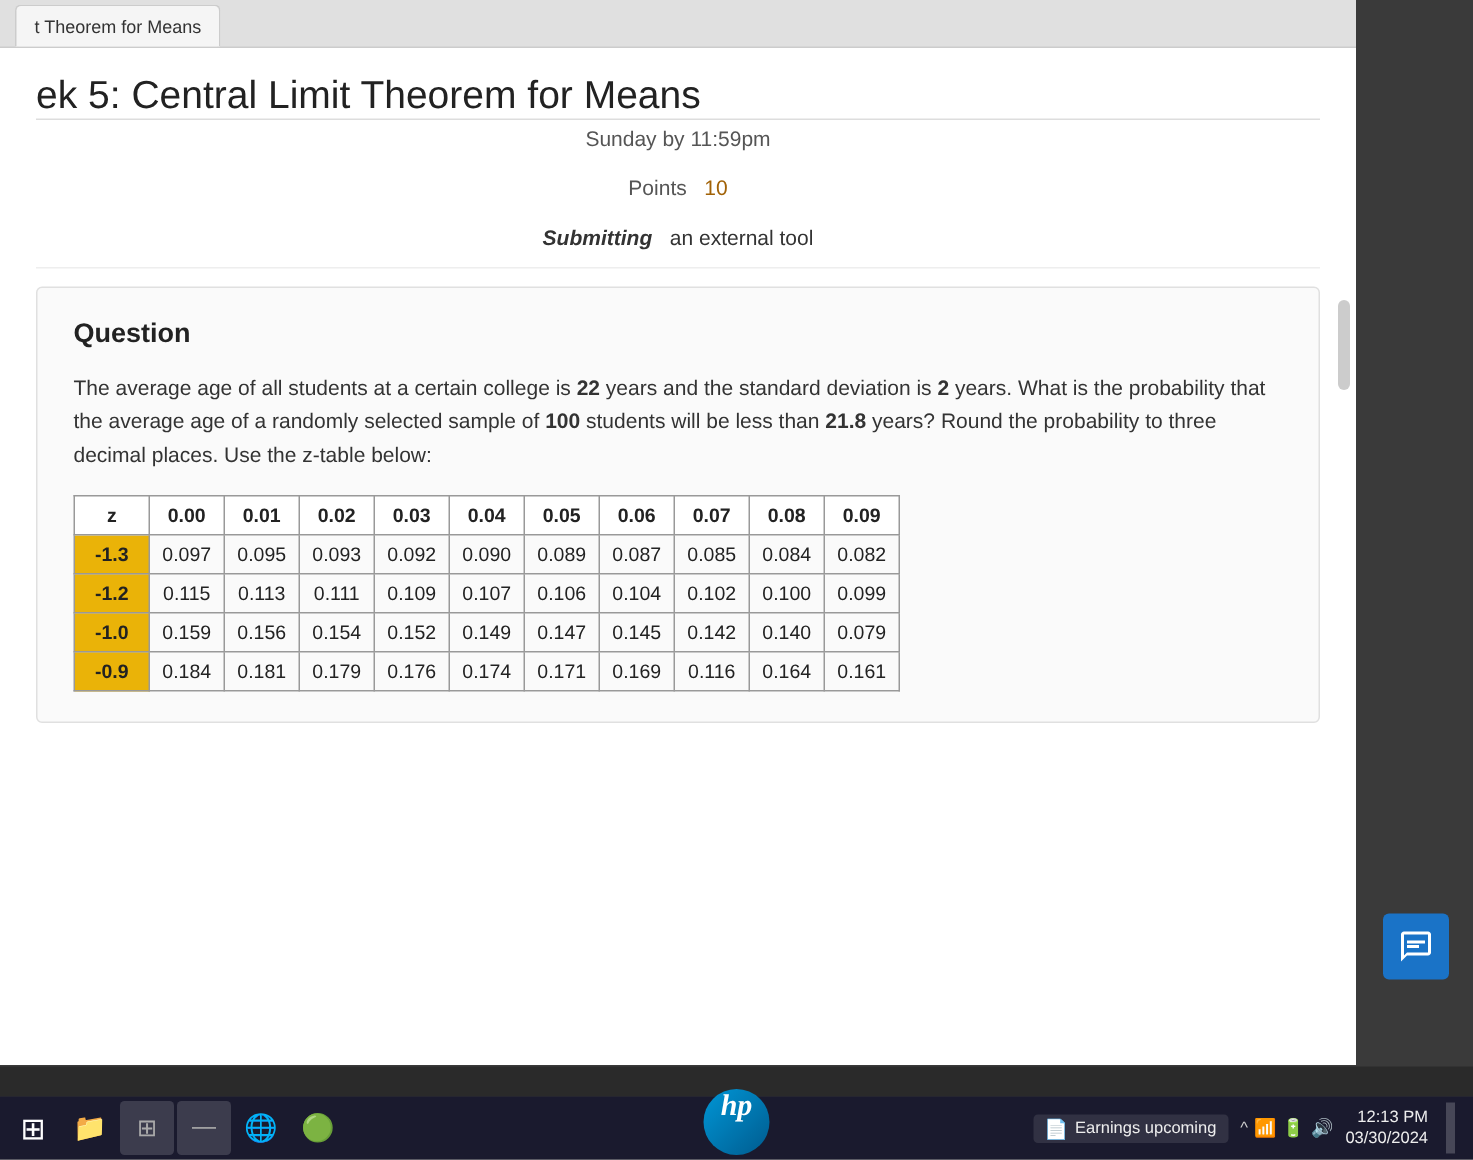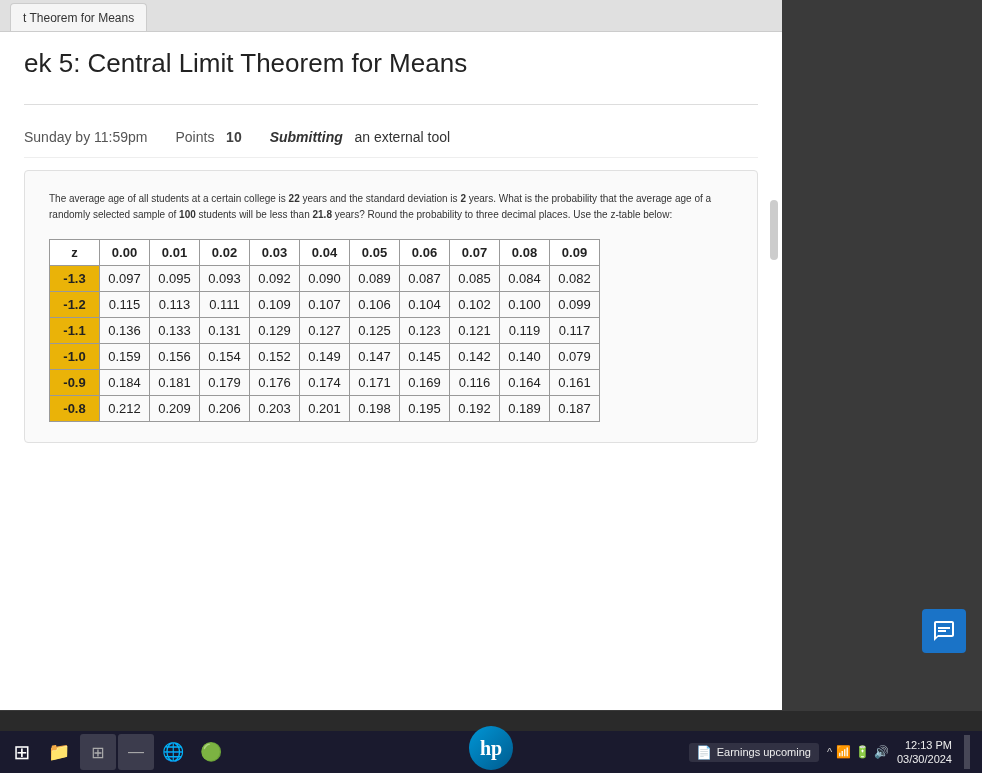--- a/index.html
+++ b/index.html
@@ -8,21 +8,21 @@
       background: #3a3a3a;
       width: 982px;
       height: 773px;
       overflow: hidden;
       position: relative;
     }
 
     
     .main-window {
       background: #f0f0f0;
-      width: 782px;
+      width: 904px;
       height: 710px;
       position: absolute;
       top: 0;
       left: 0;
     }
 
     
     .top-bar {
       background: #e0e0e0;
       height: 32px;
@@ -52,43 +52,44 @@
       padding: 16px 24px;
       height: calc(100% - 32px);
       overflow-y: auto;
     }
 
     
     .page-title {
       font-size: 26px;
       font-weight: normal;
       color: #222;
-      margin-bottom: 24px;
+      margin-bottom: 4px;
       border-bottom: 1px solid #ddd;
-      padding-bottom: 25px;
+      padding-bottom: 0;
     }
 
     
     .meta-row {
       display: flex;
       align-items: center;
-      gap: 28px;
+      gap: 17px;
       font-size: 14px;
       color: #333;
       padding-bottom: 12px;
       border-bottom: 1px solid #eee;
+      flex-direction: column;
     }
 
     .meta-label {
       color: #555;
     }
 
     .meta-value {
-      font-weight: bold;
-      color: #404040;
+      font-weight: normal;
+      color: #a16207;
     }
 
     .meta-submitting {
       color: #333;
     }
 
     .meta-submitting strong {
       font-weight: bold;
       font-style: italic;
     }
@@ -103,21 +104,21 @@
     }
 
     .question-label {
       font-size: 18px;
       font-weight: bold;
       color: #222;
       margin-bottom: 14px;
     }
 
     .question-text {
-      font-size: 10px;
+      font-size: 14px;
       color: #333;
       line-height: 1.6;
       margin-bottom: 16px;
     }
 
     .question-text strong {
       font-weight: bold;
     }
 
     
@@ -243,25 +244,26 @@
       justify-content: center;
       z-index: 10;
     }
 
     .hp-circle {
       width: 44px;
       height: 44px;
       background: linear-gradient(135deg, #0096d6 0%, #005b8e 100%);
       border-radius: 50%;
       display: flex;
-      align-items: center;
+      align-items: flex-start;
       justify-content: center;
       font-size: 20px;
       font-weight: bold;
       color: white;
+      font-style: italic;
       font-family: serif;
     }
 
     
     .laptop-bezel {
       position: absolute;
       bottom: 42px;
       left: 0;
       width: 982px;
       height: 20px;
@@ -303,20 +305,21 @@
         <span class="meta-value">10</span>
       </span>
       <span class="meta-submitting">
         <strong>Submitting</strong>
         &nbsp;
         <span>an external tool</span>
       </span>
     </div>
 
     <div class="question-section">
+      <div class="question-label">Question</div>
 
       <p class="question-text">
         <span>The average age of all students at a certain college is </span><strong>22</strong><span> years and the standard deviation is </span><strong>2</strong><span> years. What is the probability that the average age of a randomly selected sample of </span><strong>100</strong><span> students will be less than </span><strong>21.8</strong><span> years? Round the probability to three decimal places. Use the z-table below:</span>
       </p>
 
       <table class="z-table">
         <thead>
           <tr>
 
           <th>z</th>
@@ -354,33 +357,20 @@
               <td>0.111</td>
               <td>0.109</td>
               <td>0.107</td>
               <td>0.106</td>
               <td>0.104</td>
               <td>0.102</td>
               <td>0.100</td>
               <td>0.099</td>
             </tr>
             <tr>
-              <td>-1.1</td>
-              <td>0.136</td>
-              <td>0.133</td>
-              <td>0.131</td>
-              <td>0.129</td>
-              <td>0.127</td>
-              <td>0.125</td>
-              <td>0.123</td>
-              <td>0.121</td>
-              <td>0.119</td>
-              <td>0.117</td>
-            </tr>
-            <tr>
               <td>-1.0</td>
               <td>0.159</td>
               <td>0.156</td>
               <td>0.154</td>
               <td>0.152</td>
               <td>0.149</td>
               <td>0.147</td>
               <td>0.145</td>
               <td>0.142</td>
               <td>0.140</td>
@@ -392,33 +382,20 @@
               <td>0.181</td>
               <td>0.179</td>
               <td>0.176</td>
               <td>0.174</td>
               <td>0.171</td>
               <td>0.169</td>
               <td>0.116</td>
               <td>0.164</td>
               <td>0.161</td>
             </tr>
-            <tr>
-              <td>-0.8</td>
-              <td>0.212</td>
-              <td>0.209</td>
-              <td>0.206</td>
-              <td>0.203</td>
-              <td>0.201</td>
-              <td>0.198</td>
-              <td>0.195</td>
-              <td>0.192</td>
-              <td>0.189</td>
-              <td>0.187</td>
-            </tr>
           </tbody>
       </table>
     </div>
 
     <div class="scroll-indicator"></div>
 
   </div>
 </div>
 
 <div class="chat-btn">

